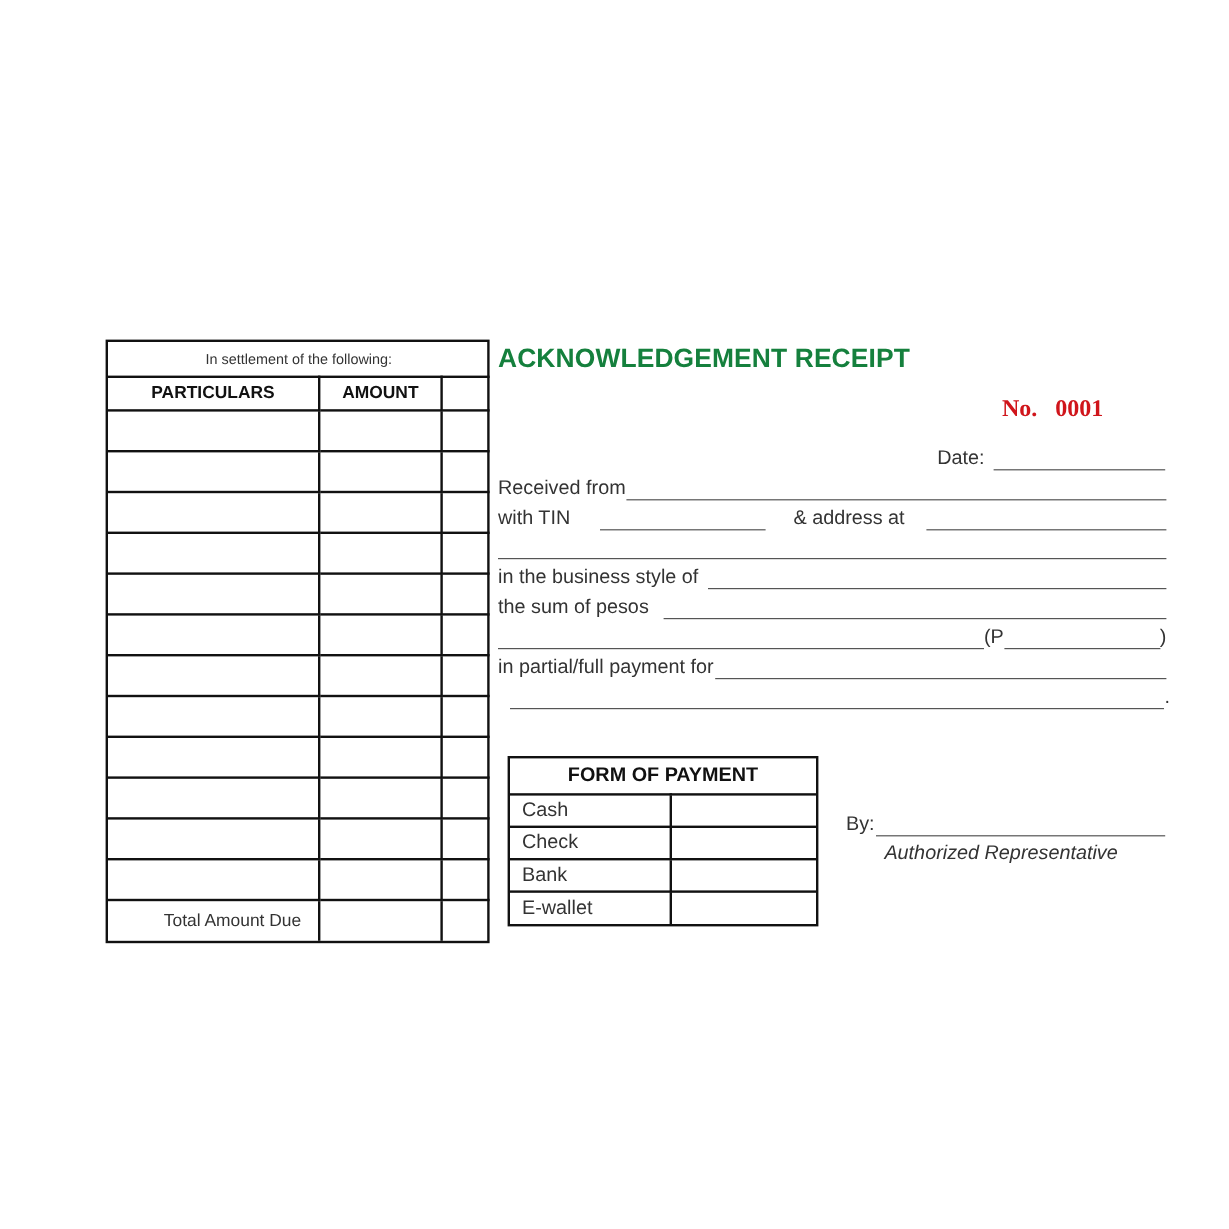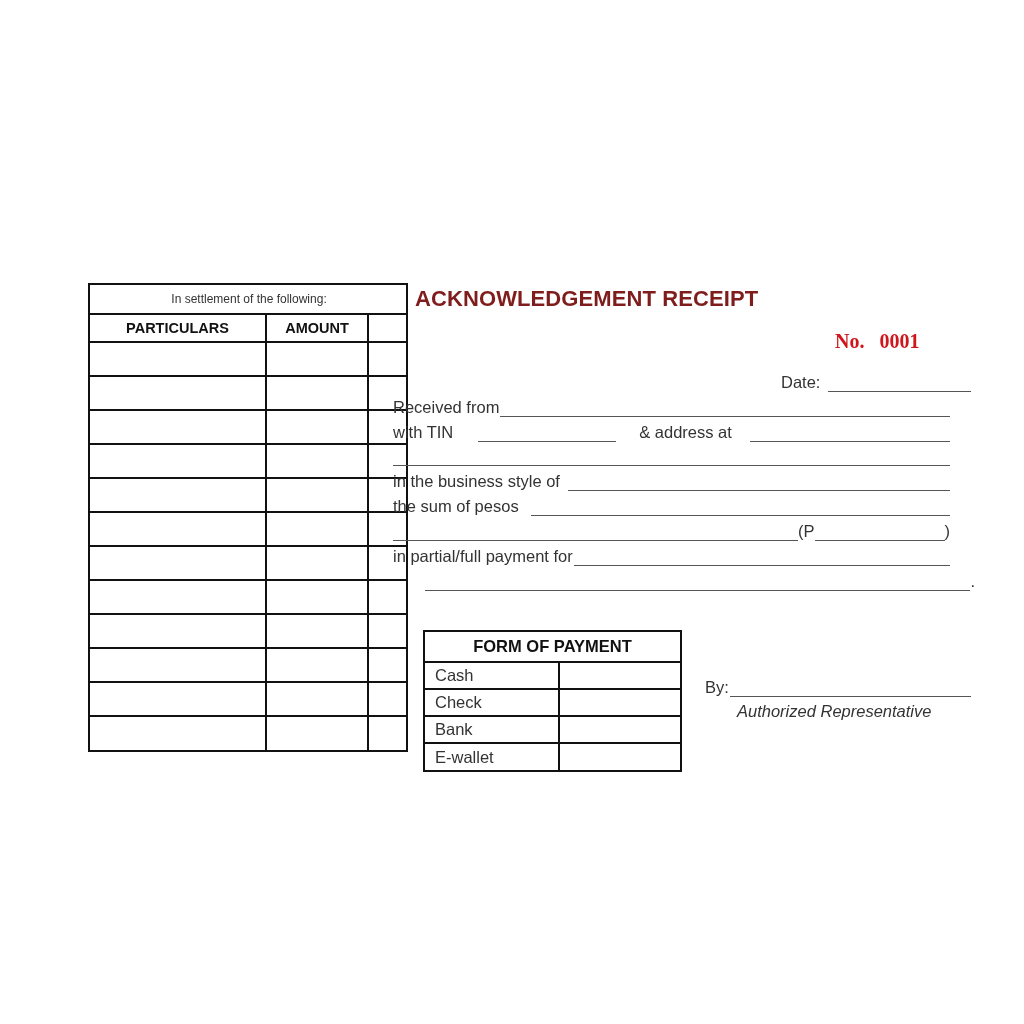--- a/index.html
+++ b/index.html
@@ -12,24 +12,24 @@
     .settle table { border-collapse:collapse; width:100%; table-layout:fixed; }
     .settle td { border:2px solid #111; padding:0; height:34px; box-sizing:border-box; font-size:15px; }
     .settle tr:first-child td { border-top:none; }
     .settle td:first-child { border-left:none; }
     .settle td:last-child { border-right:none; }
     .settle tr:last-child td { border-bottom:none; }
     .settle .title-cell { height:29px; text-align:center; font-size:12px; color:#333; }
     .settle .hdr td { height:28px; font-weight:bold; text-align:center; font-size:14.5px; color:#111; }
     .settle .total-label { text-align:right; padding-right:14px; font-size:14.5px; color:#333; height:28px; }
 
-    .receipt-title { left:415px; top:286px; font-size:22px; font-weight:bold; color:#7f1d1d; letter-spacing:0.1px; }
+    .receipt-title { left:415px; top:286px; font-size:22px; font-weight:bold; color:#15803d; letter-spacing:0.1px; }
     .receipt-no { left:835px; top:330px; font-family:"Liberation Serif", "DejaVu Serif", serif; font-weight:bold; font-size:20px; color:#d0151b; word-spacing:10px; }
 
-    .line-row { position:absolute; left:393px; width:557px; font-size:16.5px; color:#333; display:flex; align-items:flex-end; white-space:nowrap; height:22px; }
+    .line-row { position:absolute; left:415px; width:557px; font-size:16.5px; color:#333; display:flex; align-items:flex-end; white-space:nowrap; height:22px; }
     .fill { flex:1; border-bottom:1.3px solid #555; height:15px; margin-left:1px; }
     .fill.gap { margin-left:8px; }
     .fixed { border-bottom:1.3px solid #555; height:15px; display:inline-block; }
 
     
     .fop { position:absolute; left:423px; top:630px; width:259px; border:2.5px solid #111; box-sizing:border-box; }
     .fop table { border-collapse:collapse; width:100%; table-layout:fixed; }
     .fop td { border:2px solid #111; height:27px; padding:0 0 0 10px; font-size:16.5px; color:#333; box-sizing:border-box; }
     .fop tr:first-child td { border-top:none; }
     .fop td:first-child { border-left:none; }
@@ -112,20 +112,25 @@
     <tr>
           <td></td>
           <td></td>
           <td></td>
         </tr>
     <tr>
           <td></td>
           <td></td>
           <td></td>
         </tr>
+    <tr>
+      <td class="total-label">Total Amount Due</td>
+      <td></td>
+      <td></td>
+    </tr>
   </tbody>
     </table>
 </div>
 
 <div class="abs receipt-title">ACKNOWLEDGEMENT RECEIPT</div>
 <div class="abs receipt-no">No.  0001</div>
 
 <div class="line-row" style="top:370px; left:781px; width:190px;">
   <span>Date:</span>
   <span class="fill gap"></span>

